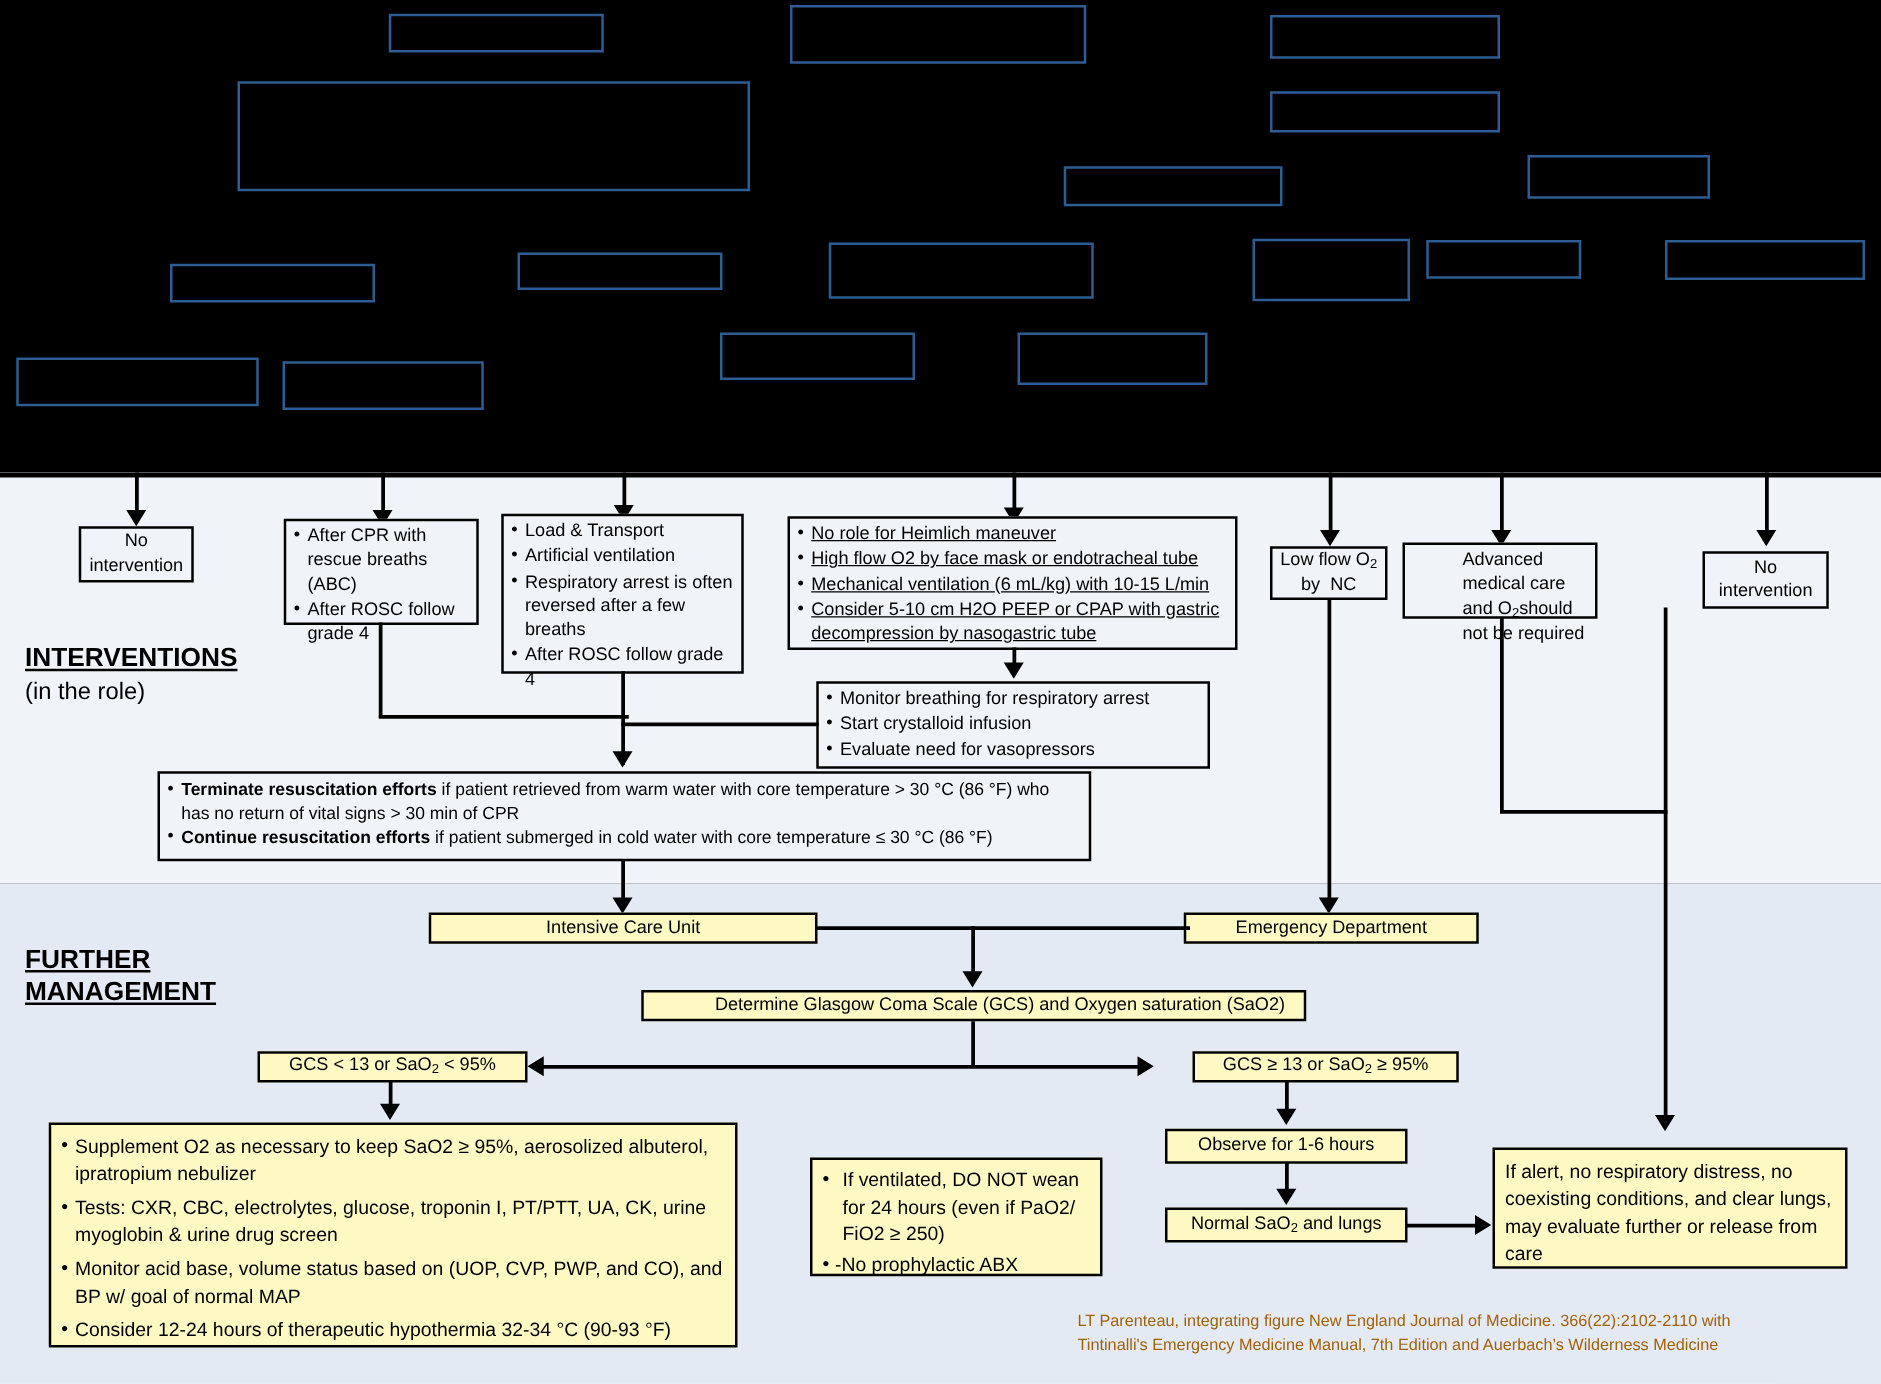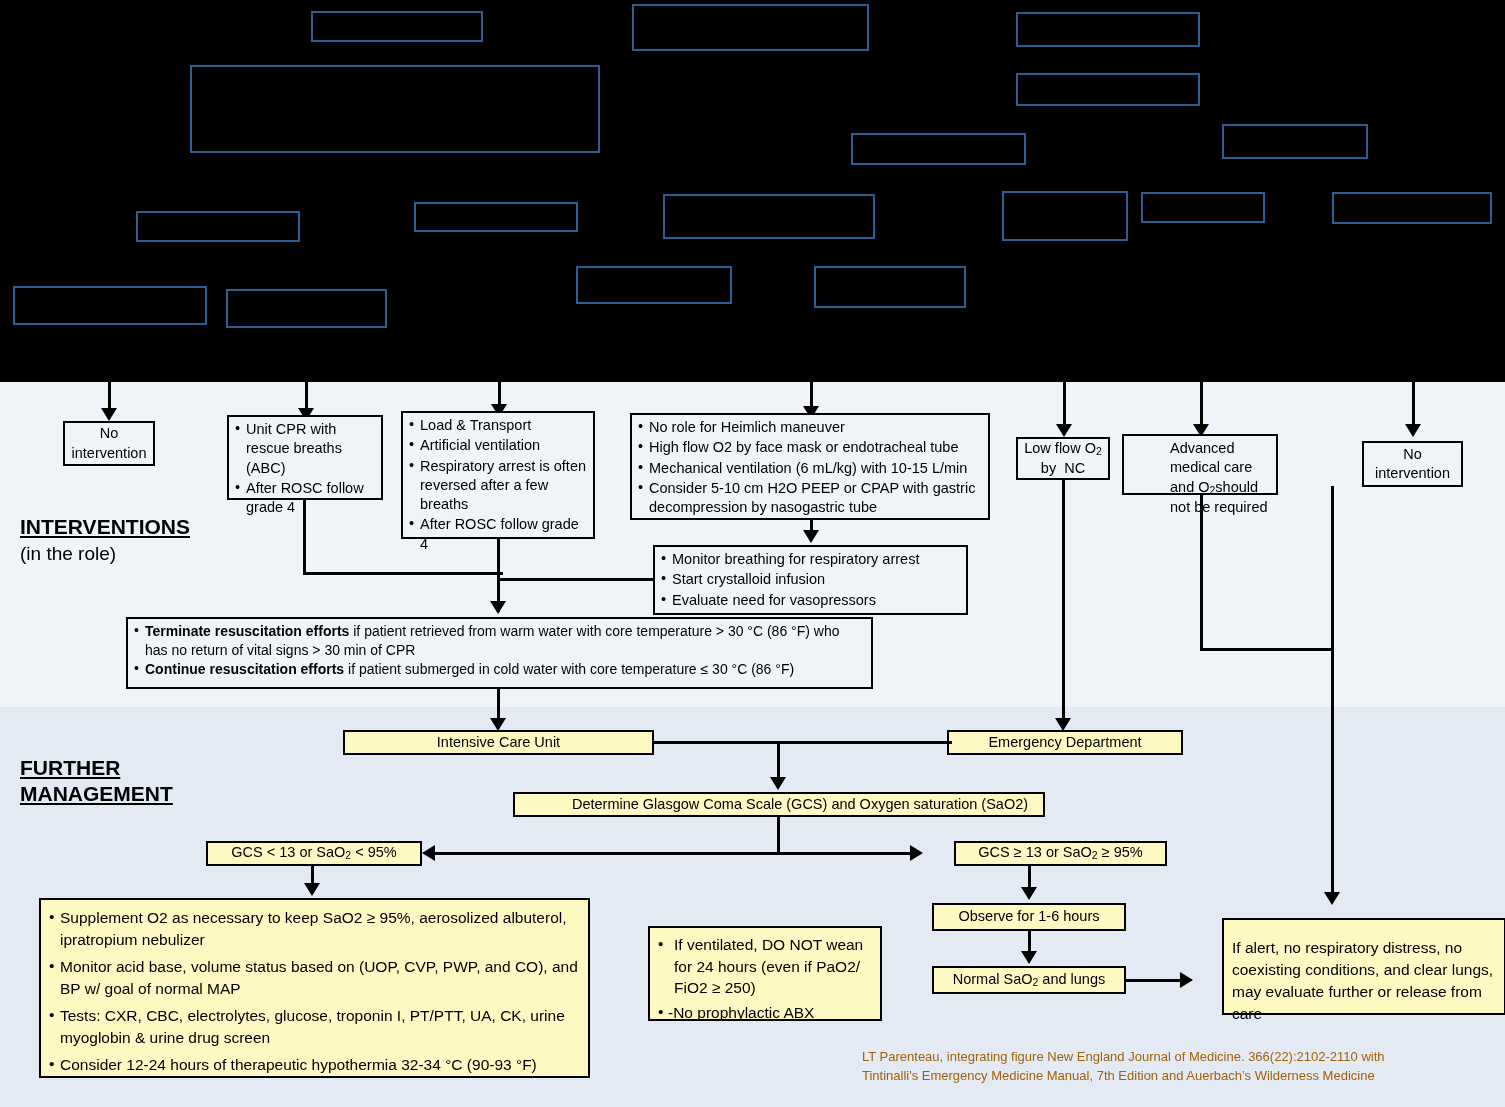--- a/index.html
+++ b/index.html
@@ -109,35 +109,35 @@
 
   <div class="ln vl" style="left:1412px;top:378px;height:48px;"></div>
   <div class="arw" style="left:1405px;top:424px;"></div>
 
   <div class="box center" style="left:63px;top:421px;width:92px;height:45px;">
     <span>No intervention</span>
   </div>
 
   <div class="box" style="left:227px;top:415px;width:156px;height:85px;">
     <ul>
-      <li>Unit CPR with rescue breaths (ABC)</li>
+      <li>After CPR with rescue breaths (ABC)</li>
       <li>After ROSC follow grade 4</li>
     </ul>
   </div>
 
   <div class="box" style="left:401px;top:411px;width:194px;height:128px;">
     <ul>
       <li>Load &amp; Transport</li>
       <li>Artificial ventilation</li>
       <li>Respiratory arrest is often reversed after a few breaths</li>
       <li>After ROSC follow grade 4</li>
     </ul>
   </div>
 
-  <div class="box" style="left:630px;top:413px;width:360px;height:107px;">
+  <div class="box" style="left:630px;top:413px;width:360px;height:107px;text-decoration:underline;">
     <ul>
       <li>No role for Heimlich maneuver</li>
       <li>High flow O2 by face mask or endotracheal tube</li>
       <li>Mechanical ventilation (6 mL/kg) with 10-15 L/min</li>
       <li>Consider 5-10 cm H2O PEEP or CPAP with gastric decompression by nasogastric tube</li>
     </ul>
   </div>
 
   <div class="box" style="left:653px;top:545px;width:315px;height:70px;">
     <ul>
@@ -219,34 +219,34 @@
     <span>Observe for 1-6 hours</span>
   </div>
 
   <div class="box fm center" style="left:932px;top:966px;width:194px;height:28px;">
     <span>Normal SaO<sub>2</sub> and lungs</span>
   </div>
 
   <div class="box fm" style="left:39px;top:898px;width:551px;height:180px;font-size:15.5px;line-height:1.42;padding:7px 8px;">
     <ul>
       <li style="margin-bottom:5px;">Supplement O2 as necessary to keep SaO2 ≥ 95%, aerosolized albuterol, ipratropium nebulizer</li>
+      <li style="margin-bottom:5px;">Tests: CXR, CBC, electrolytes, glucose, troponin I, PT/PTT, UA, CK, urine myoglobin &amp; urine drug screen</li>
       <li style="margin-bottom:5px;">Monitor acid base, volume status based on (UOP, CVP, PWP, and CO), and BP w/ goal of normal MAP</li>
-      <li style="margin-bottom:5px;">Tests: CXR, CBC, electrolytes, glucose, troponin I, PT/PTT, UA, CK, urine myoglobin &amp; urine drug screen</li>
       <li>Consider 12-24 hours of therapeutic hypothermia 32-34 °C (90-93 °F)</li>
     </ul>
   </div>
 
   <div class="box fm" style="left:648px;top:926px;width:234px;height:95px;font-size:15.5px;line-height:1.4;padding:6px 8px;">
     <ul>
       <li style="padding-left:16px;margin-bottom:3px;"> If ventilated, DO NOT wean for 24 hours (even if PaO2/ FiO2 ≥ 250)</li>
       <li style="padding-left:10px;">-No prophylactic ABX</li>
     </ul>
   </div>
 
-  <div class="box fm" style="left:1194px;top:918px;width:284px;height:97px;font-size:15.5px;line-height:1.42;padding:17px 8px;margin-left:28px;">
+  <div class="box fm" style="left:1194px;top:918px;width:284px;height:97px;font-size:15.5px;line-height:1.42;padding:7px 8px;">
     <span>If alert, no respiratory distress, no coexisting conditions, and clear lungs, may evaluate further or release from care</span>
   </div>
 
   <div class="ln hl" style="left:652px;top:741px;width:300px;"></div>
   <div class="ln vl" style="left:777px;top:741px;height:39px;"></div>
   <div class="arw" style="left:770px;top:777px;"></div>
 
   <div class="ln vl" style="left:777px;top:817px;height:37px;"></div>
 
   <div class="ln hl" style="left:428px;top:852px;width:488px;"></div>

